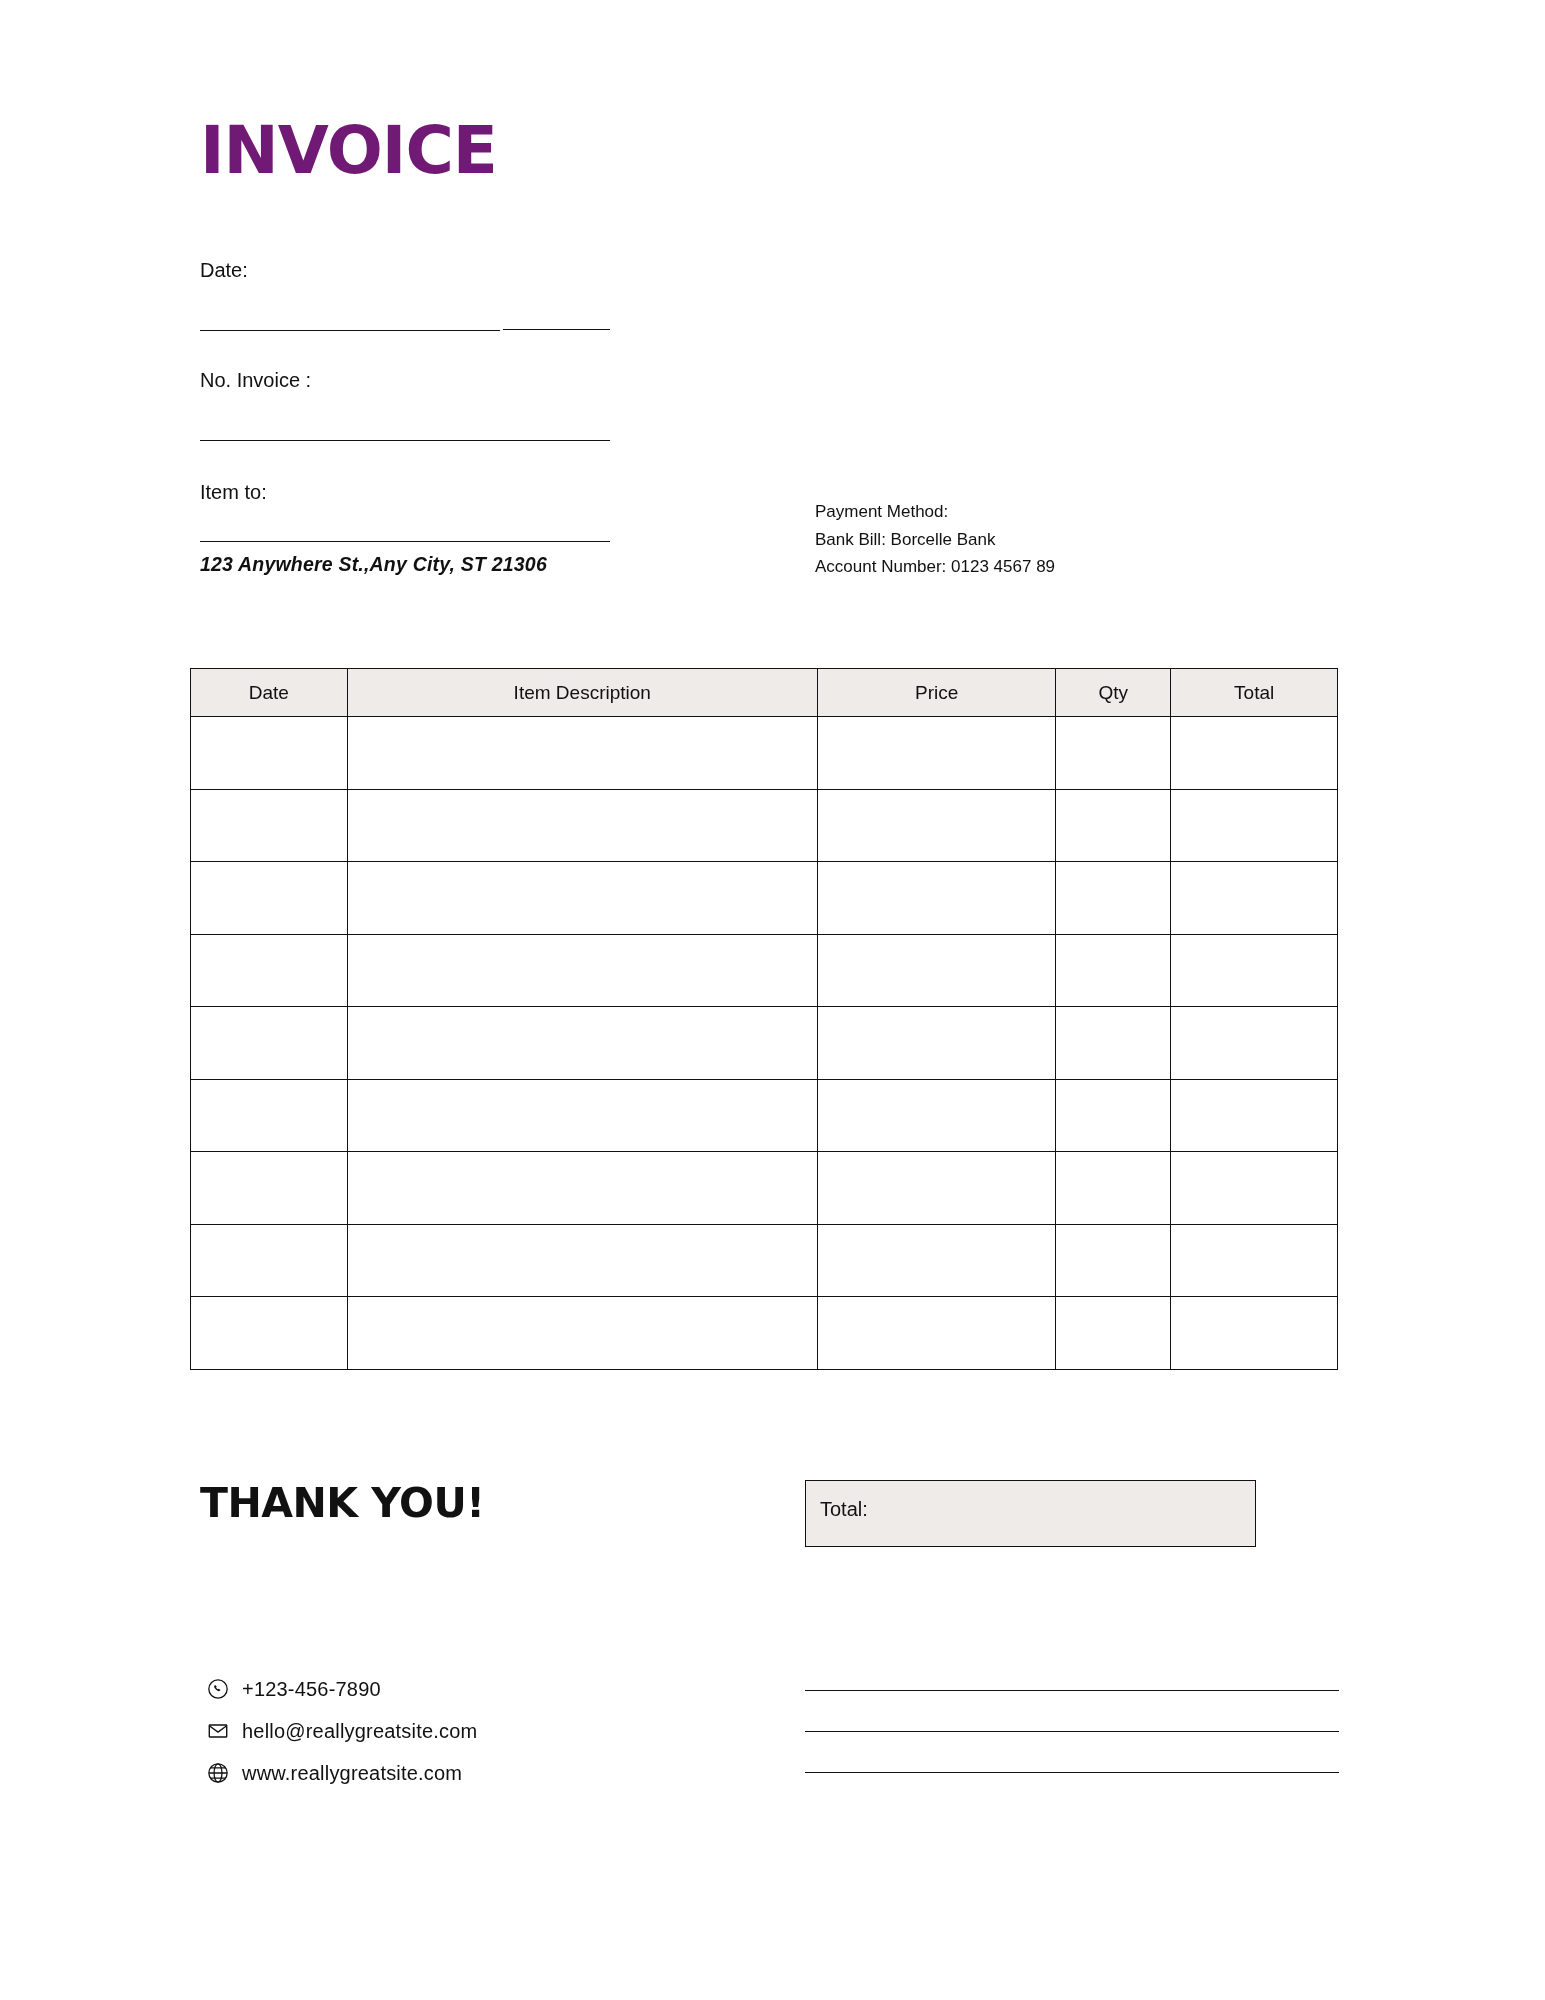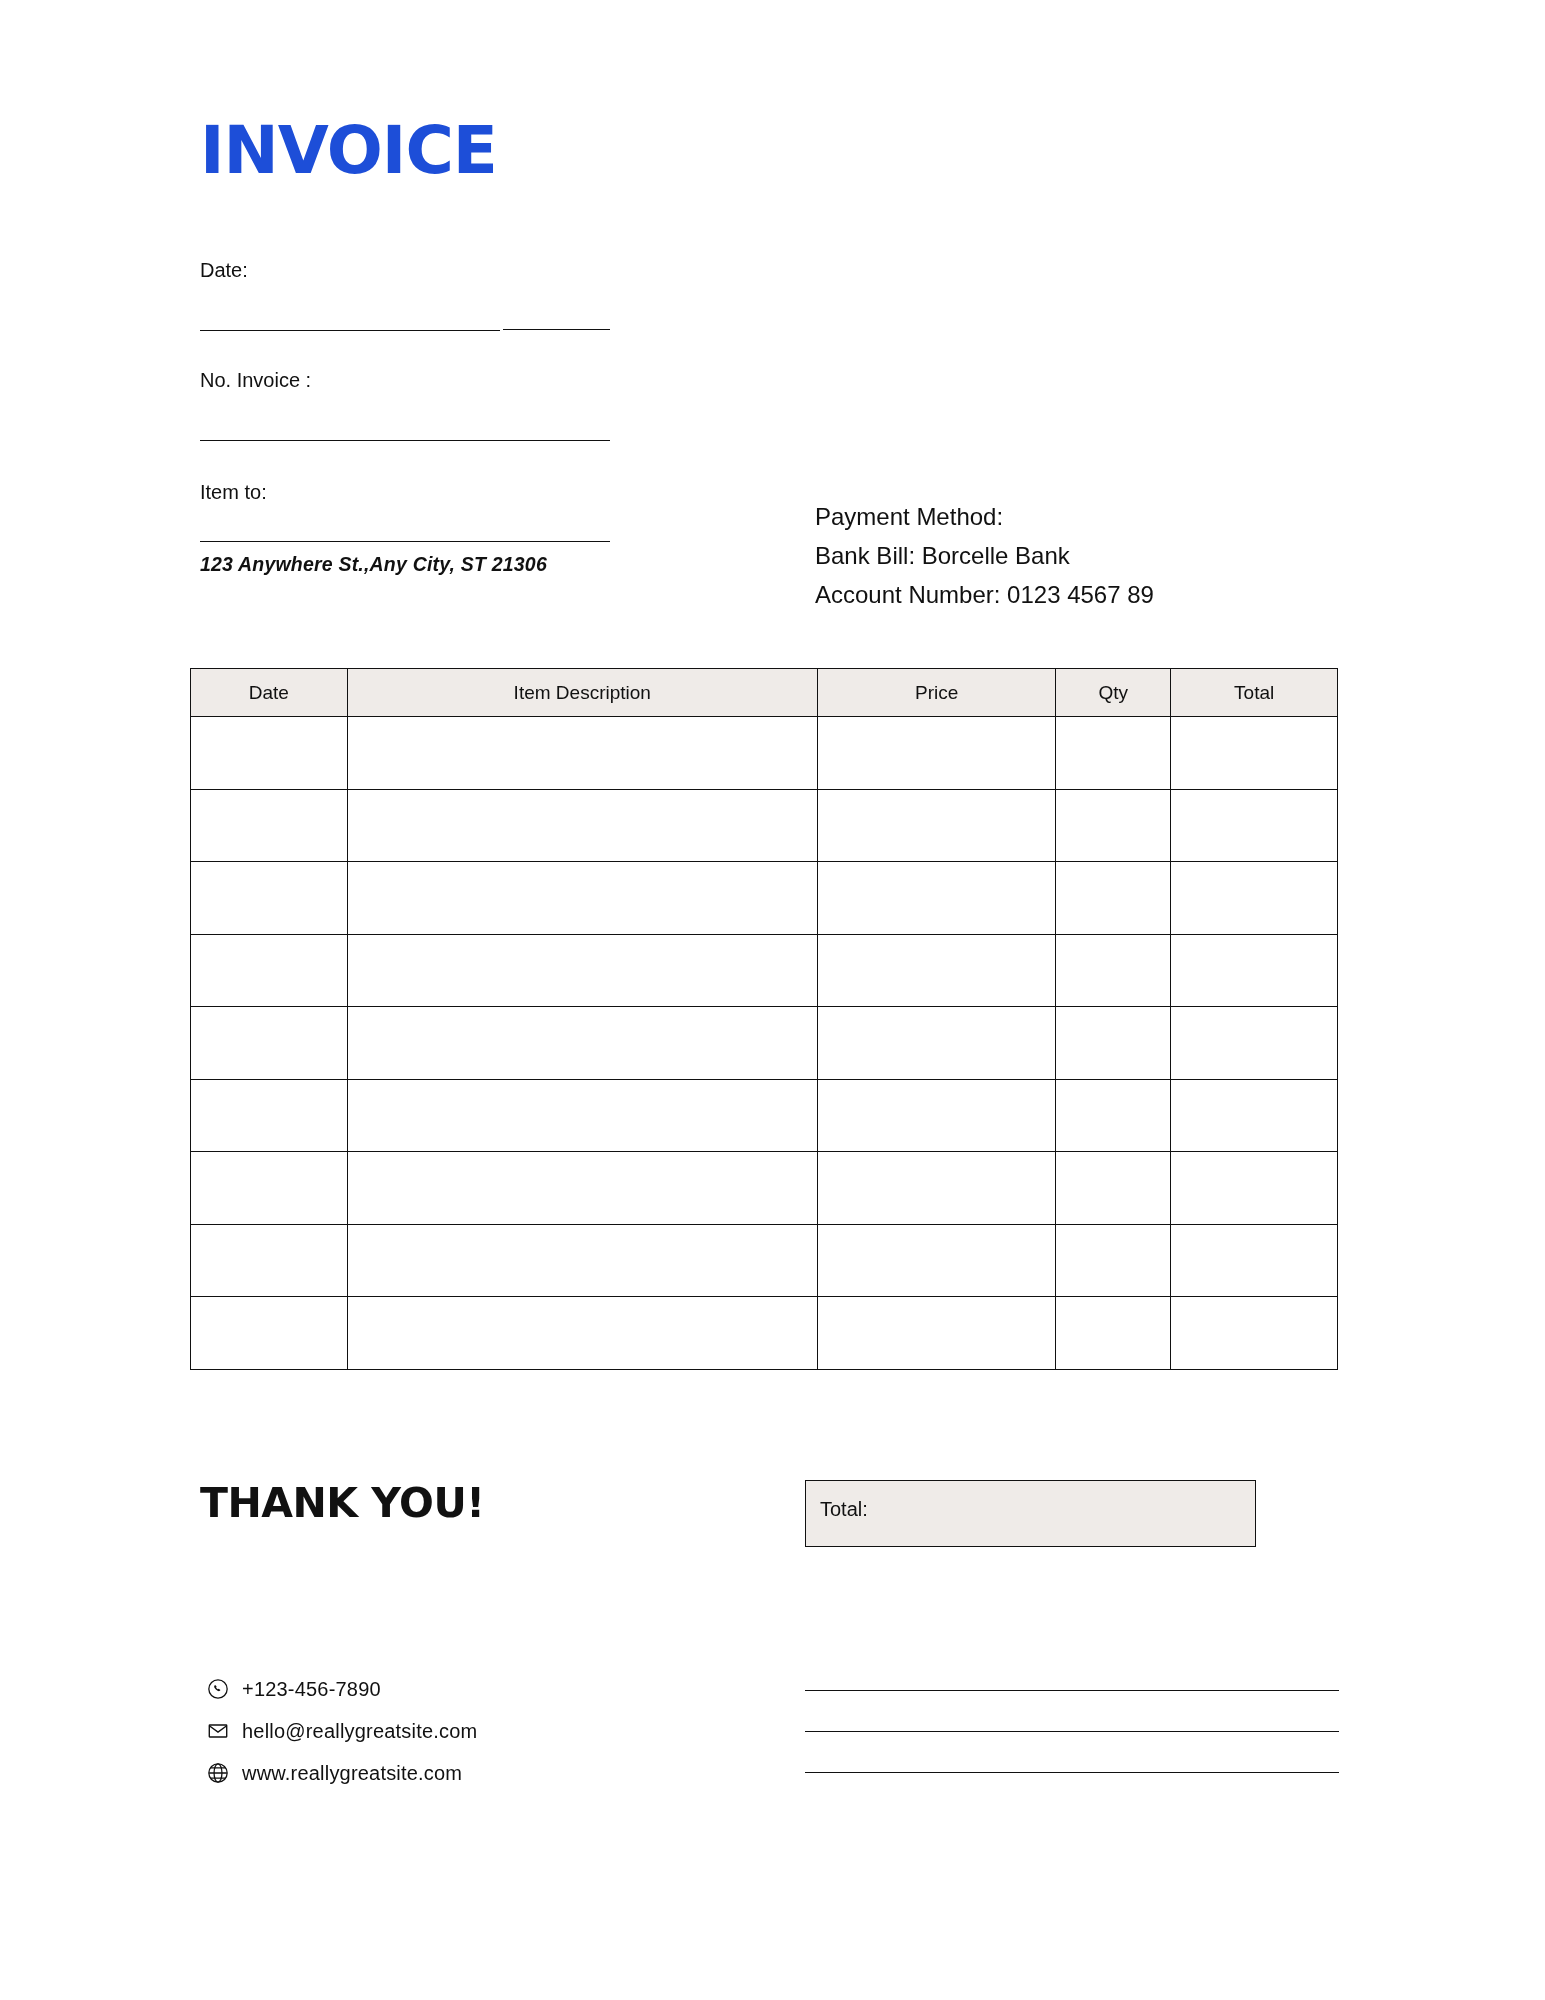--- a/index.html
+++ b/index.html
@@ -35,21 +35,21 @@
     height: 70px;
   }
   .invoice-title {
     position: absolute;
     left: 0;
     top: 0;
     font-size: 66px;
     font-weight: 700;
     letter-spacing: -1px;
     line-height: 1;
-    color: #1d4ed8;
+    color: #701a75;
     font-family: "DejaVu Sans", sans-serif;
   }
   .business-name {
     position: absolute;
     left: 585px;
     top: 12px;
     font-size: 31px;
     font-weight: 400;
     letter-spacing: 0.3px;
     color: #111111;
@@ -82,21 +82,21 @@
   .meta-address    { position: absolute; left: 0; top: 295px; font-size: 19.5px; font-style: italic; font-weight: 600; letter-spacing: 0.2px;}
 
   
   .payment {
     position: absolute;
     left: 815px;
     top: 498px;
     width: 520px;
   }
   .payment-line {
-    font-size: 24px;
+    font-size: 17px;
     line-height: 1.62;
     color: #111111;
   }
 
   
   .table-wrap {
     position: absolute;
     left: 190px;
     top: 668px;
     width: 1148px;

